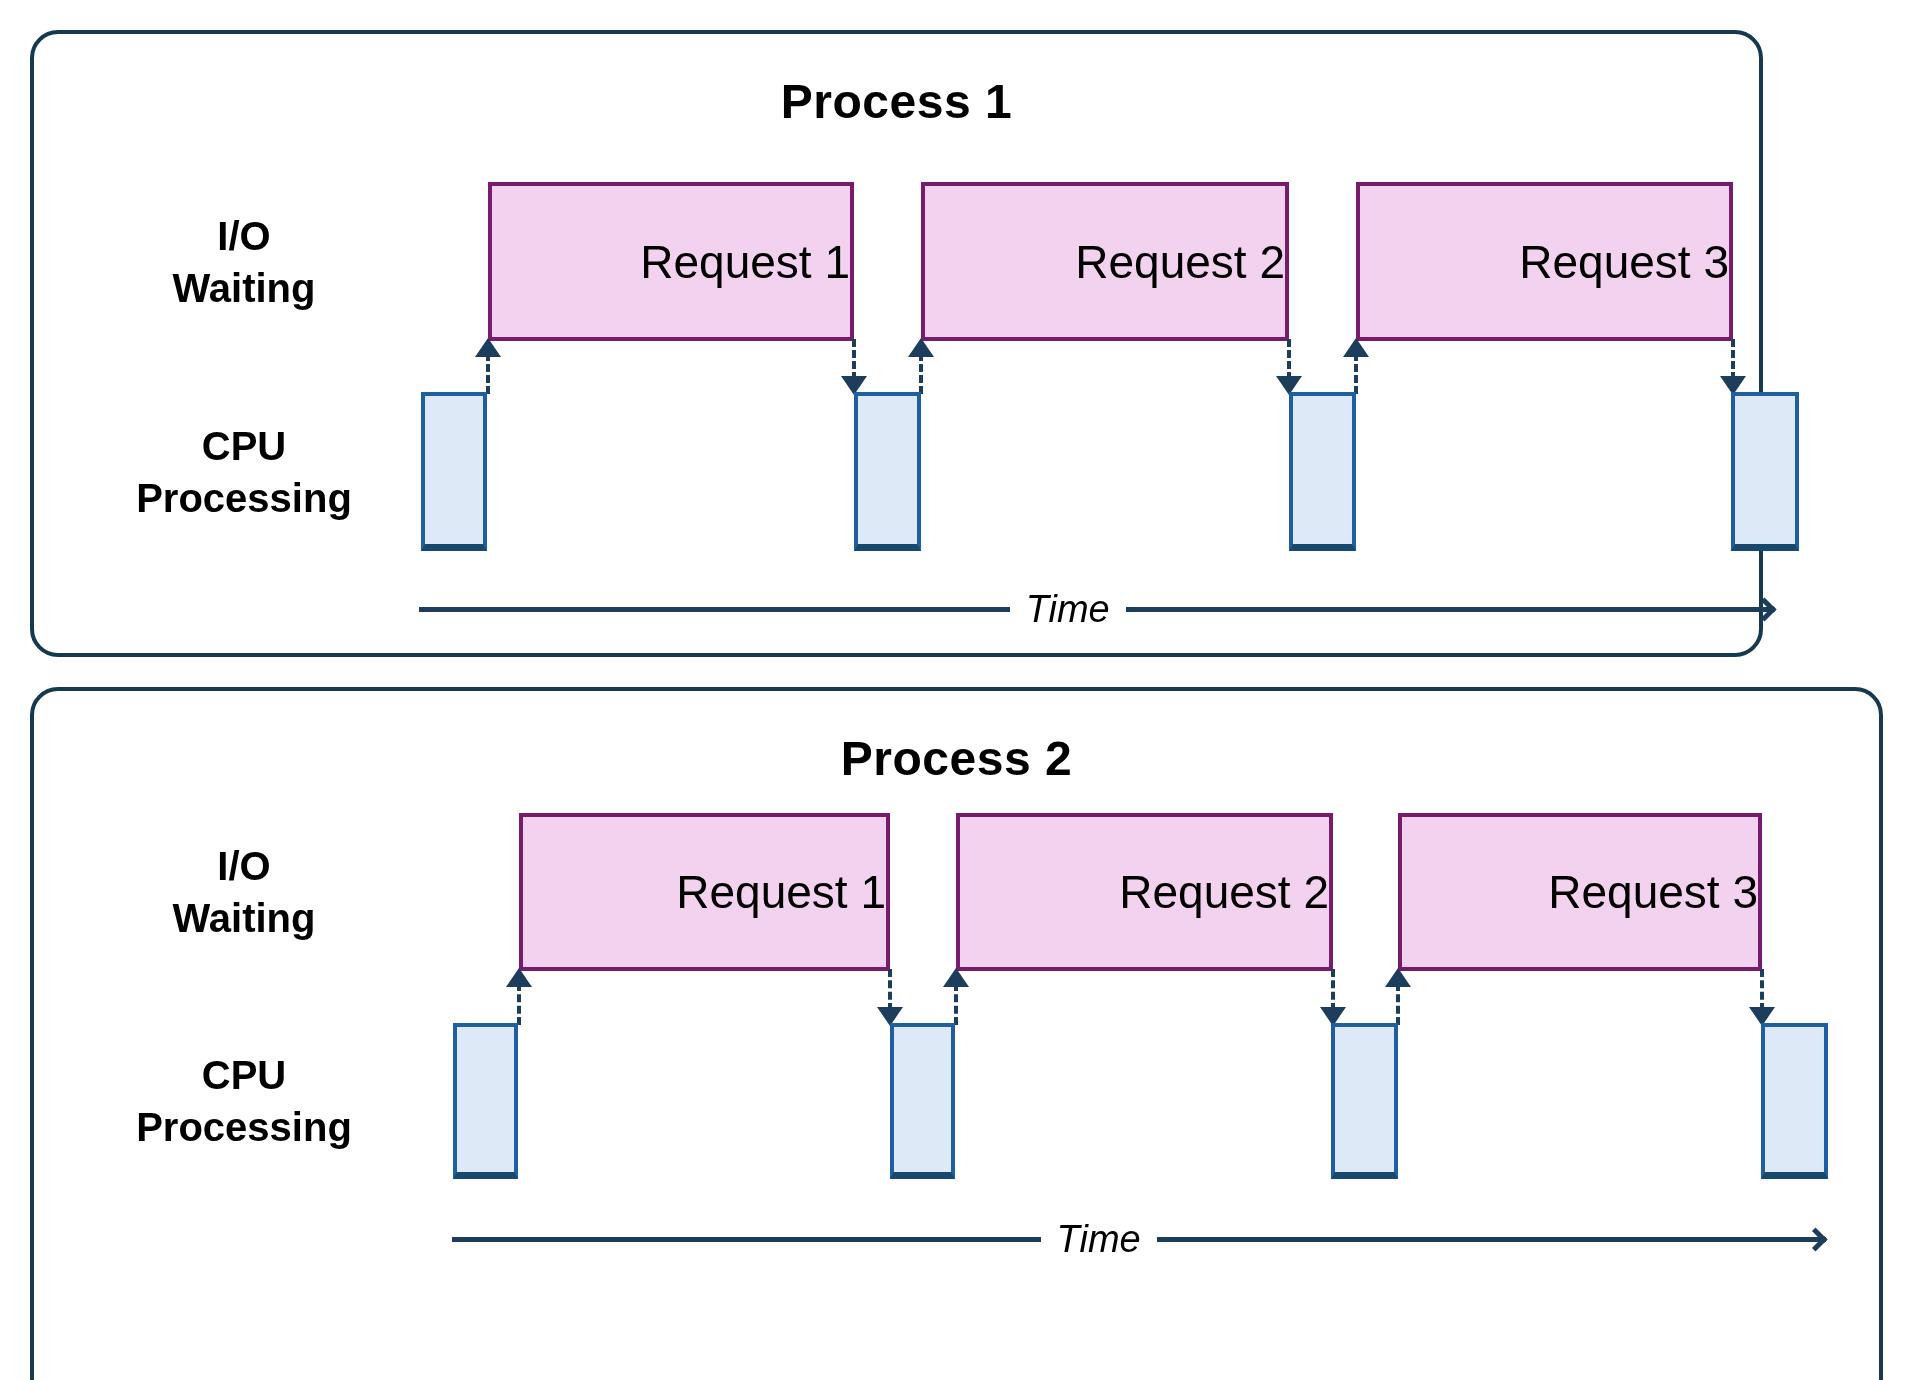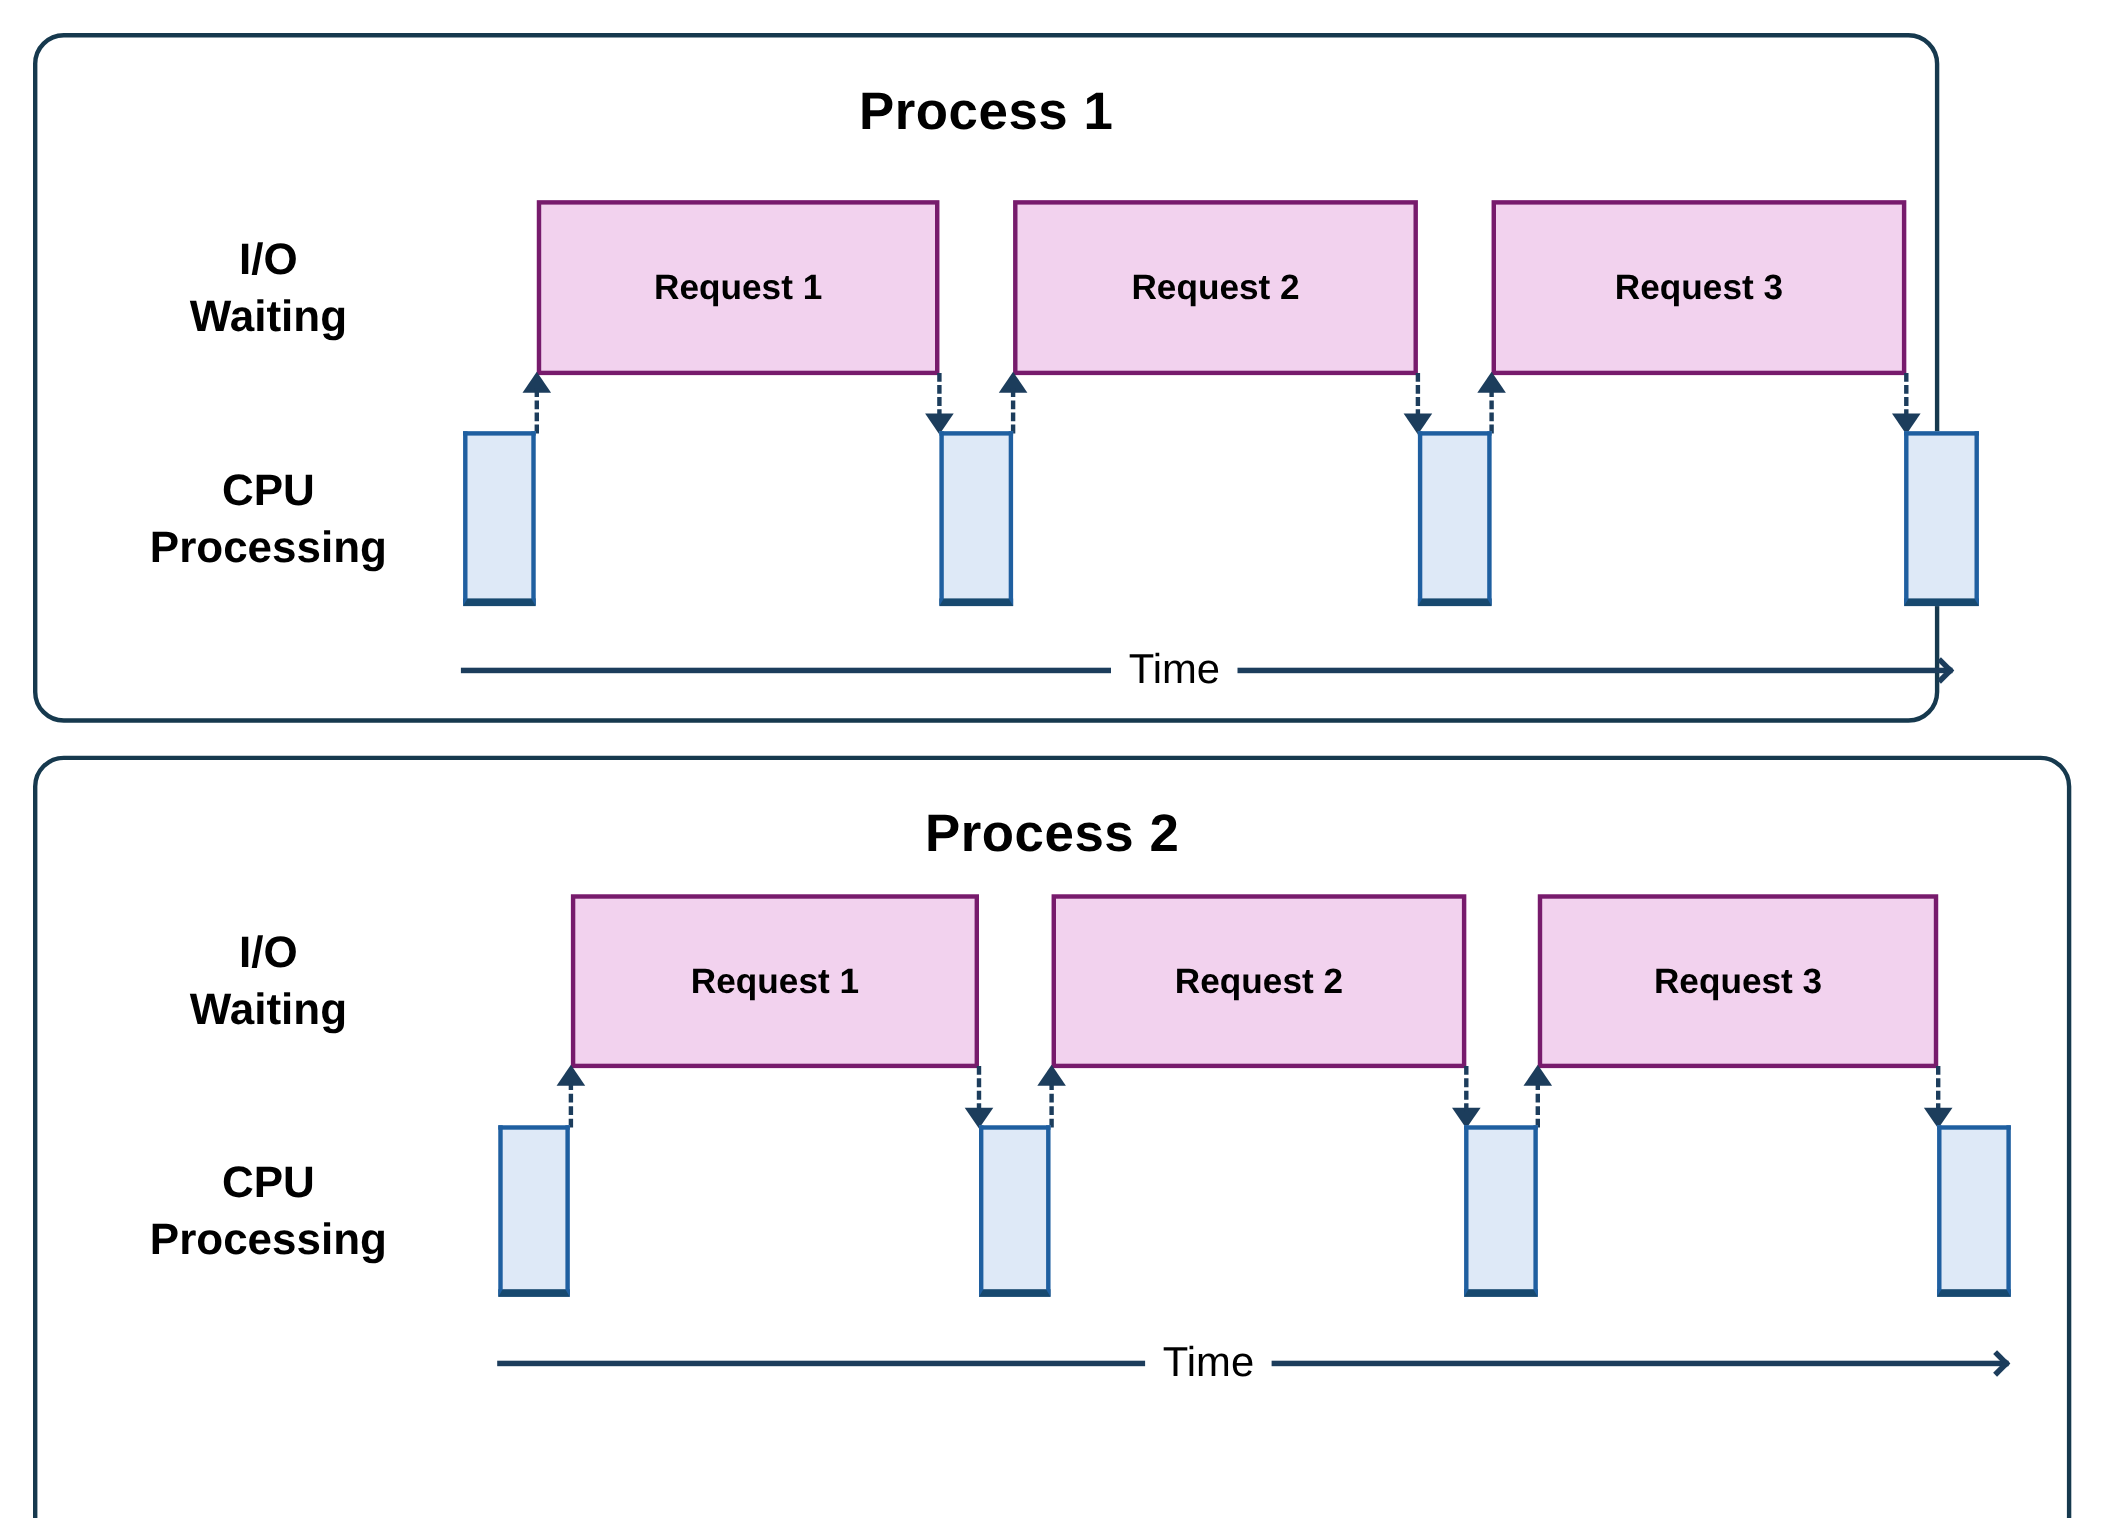--- a/index.html
+++ b/index.html
@@ -18,35 +18,35 @@
 
   .panel{position:absolute;box-sizing:border-box;border:4px solid var(--panel-border);
          border-radius:28px;background:#ffffff;}
   .panel-title{position:absolute;left:0;right:0;top:40px;margin:0;text-align:center;
                font-size:48px;font-weight:bold;letter-spacing:.5px;}
   .row-label{position:absolute;left:0;width:420px;display:flex;flex-direction:column;
              justify-content:center;align-items:center;font-size:40px;font-weight:bold;
              line-height:1.3;text-align:center;}
   .box{position:absolute;box-sizing:border-box;}
   .request-box{background:var(--req-fill);border:4px solid var(--req-border);
-               display:flex;align-items:center;justify-content:center;font-size:32px;font-weight:bold;}
+               display:flex;align-items:center;justify-content:flex-end;font-size:46px;}
   .cpu-box{background:var(--cpu-fill);border:4px solid var(--cpu-border);
            border-bottom:7px solid var(--cpu-border-dark);}
 
   .arrow{position:absolute;width:26px;}
   .arrow .stem{position:absolute;left:50%;transform:translateX(-50%);width:0;
                border-left:4px dashed var(--arrow);}
   .arrow.up .stem{top:12px;bottom:-2px;}
   .arrow.down .stem{top:-2px;bottom:12px;}
   .arrow .head{position:absolute;left:50%;transform:translateX(-50%);width:0;height:0;
                border-left:13px solid transparent;border-right:13px solid transparent;}
   .arrow.up .head{top:-3px;border-bottom:19px solid var(--arrow);}
   .arrow.down .head{bottom:-3px;border-top:19px solid var(--arrow);}
 
-  .time-axis{position:absolute;height:44px;display:flex;align-items:center;}
+  .time-axis{position:absolute;height:44px;display:flex;align-items:center;font-style:italic;}
   .time-axis .seg{height:5px;background:var(--arrow);flex-basis:0;}
   .time-axis .tlabel{margin:0 16px;font-size:38px;white-space:nowrap;}
   .time-axis .chev{width:17px;height:17px;box-sizing:border-box;
                    border-top:5px solid var(--arrow);border-right:5px solid var(--arrow);
                    transform:rotate(45deg);margin-left:-19px;flex:none;}
 
   .watermark{position:absolute;right:57px;top:1322px;font-size:35px;font-style:italic;
              letter-spacing:.5px;}
 </style>
 </head>

